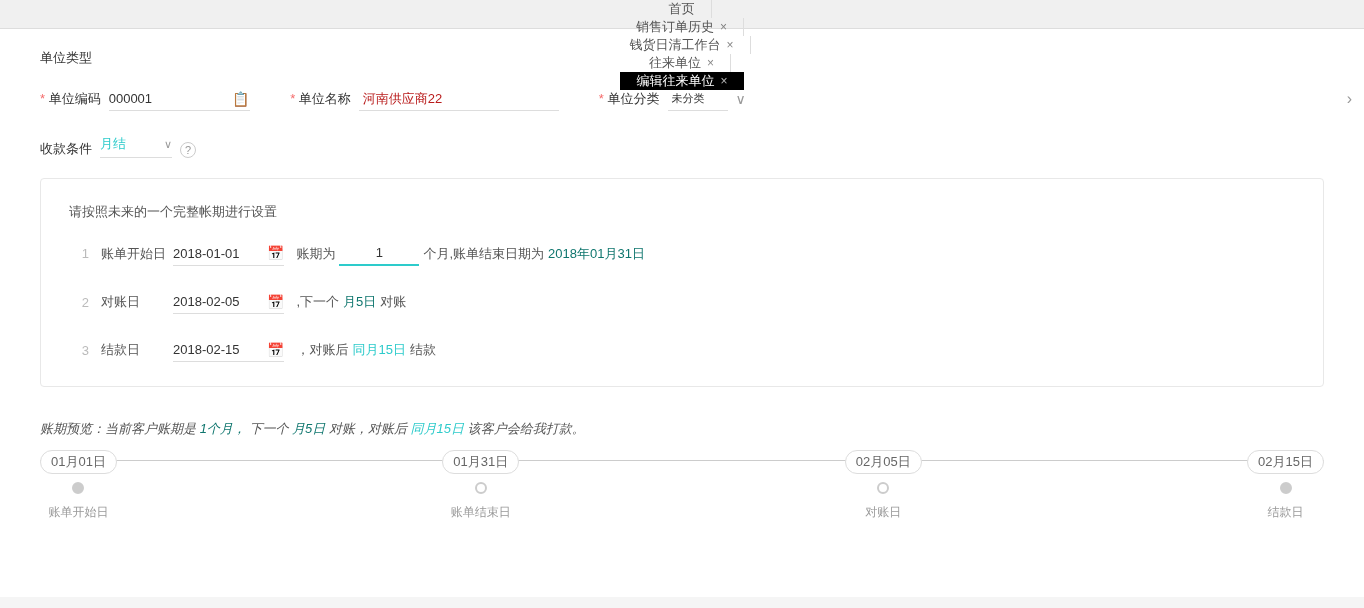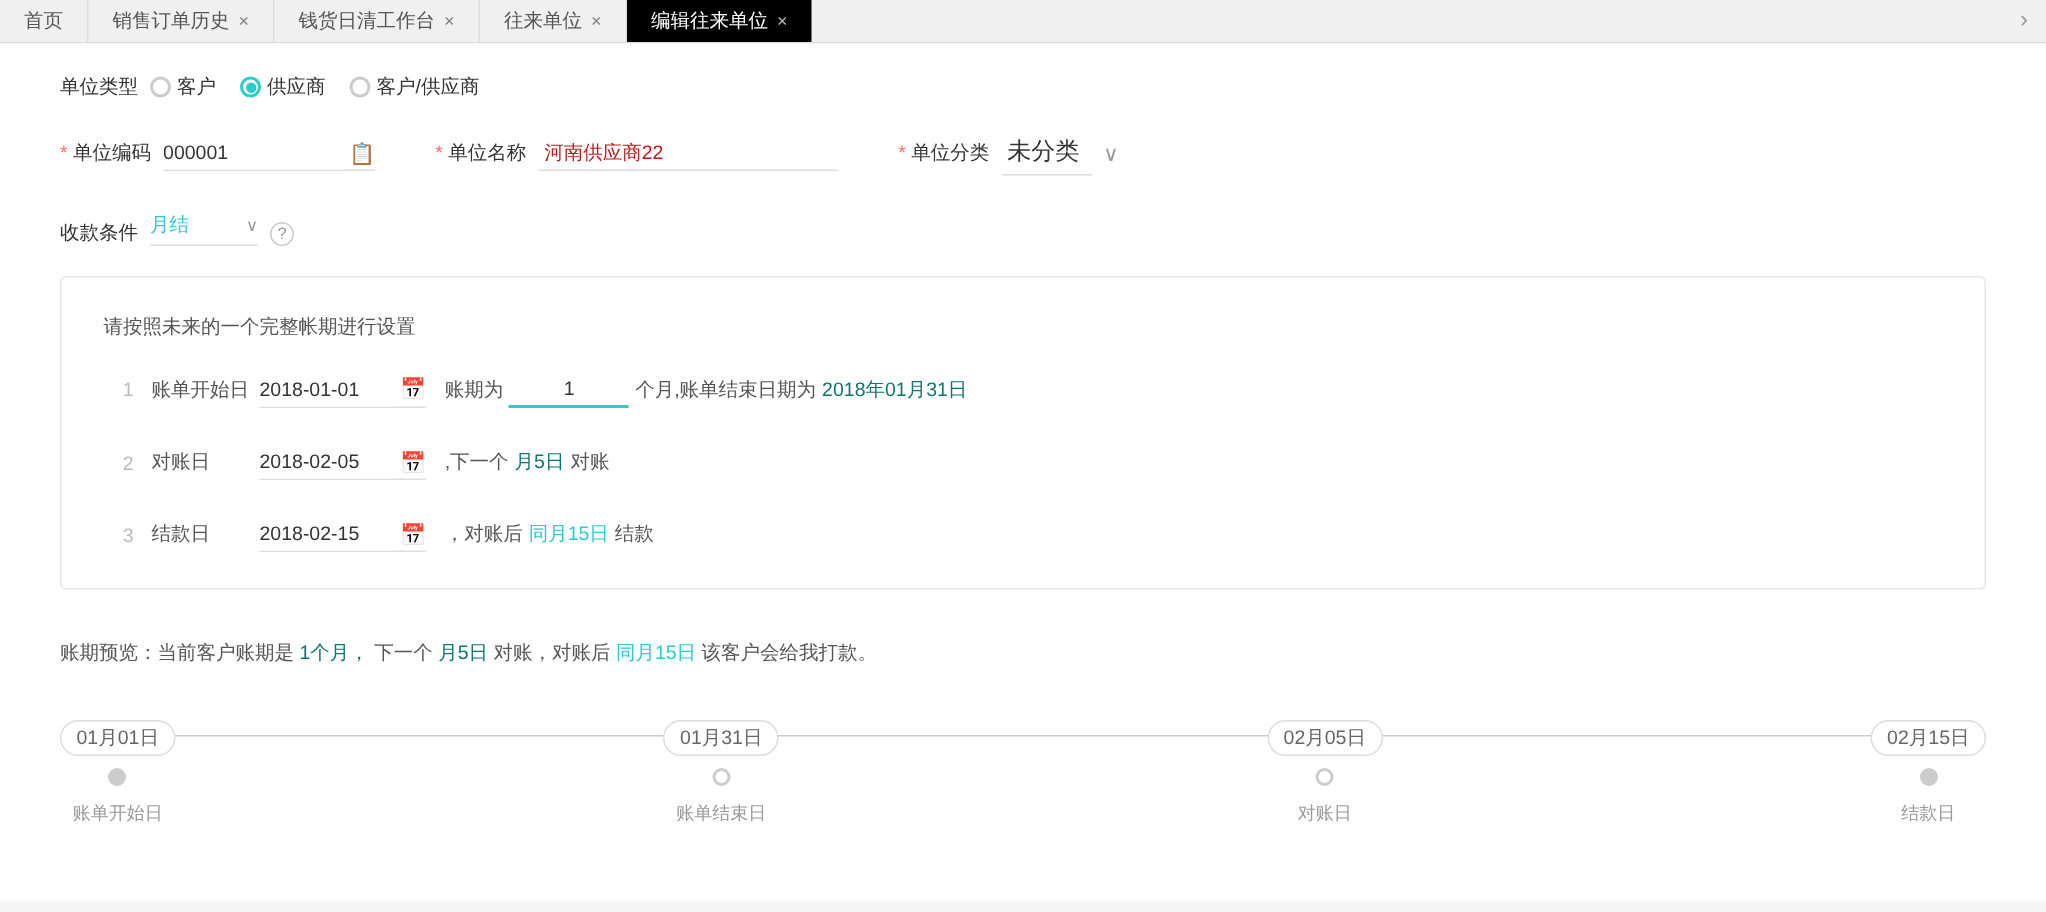--- a/index.html
+++ b/index.html
@@ -6,20 +6,21 @@
     body { font-family: 'Microsoft YaHei', '微软雅黑', Arial, sans-serif; font-size: 13px; color: #333; background: #f5f5f5; }
 
     
     .tab-bar {
       display: flex;
       align-items: center;
       background: #f0f0f0;
       border-bottom: 1px solid #ddd;
       height: 29px;
       padding: 0;
+      flex-direction: column;
     }
     .tab {
       display: flex;
       align-items: center;
       padding: 0 16px;
       height: 100%;
       cursor: pointer;
       font-size: 13px;
       color: #555;
       border-right: 1px solid #ddd;
@@ -237,22 +238,22 @@
       text-align: center;
     }
 
     
     .preview-section {
       padding: 12px 0 0 0;
     }
     .preview-text {
       font-size: 13px;
       color: #555;
-      margin-bottom: 24px;
       line-height: 1.6;
+      font-style: italic;
     }
 
     
     .timeline-container {
       position: relative;
       display: flex;
       align-items: center;
       padding: 10px 0 30px 0;
     }
     .timeline-line {
@@ -333,34 +334,20 @@
     <span class="close-btn">×</span>
   </div>
   <div class="tab-arrow">›</div>
 </div>
 
 <div class="main-content">
 
   <div class="form-row">
     <div class="form-group">
       <span class="form-label">单位类型</span>
-      <div class="radio-group">
-        <label class="radio-item">
-          <div class="radio-circle"></div>
-          <span>客户</span>
-        </label>
-        <label class="radio-item">
-          <div class="radio-circle checked"></div>
-          <span>供应商</span>
-        </label>
-        <label class="radio-item">
-          <div class="radio-circle"></div>
-          <span>客户/供应商</span>
-        </label>
-      </div>
     </div>
   </div>
 
   <div class="form-row">
     <div class="form-group">
       <span class="form-label">
         <span style="color:#f56c6c">*</span> <span>单位编码</span>
       </span>
       <div class="input-with-icon">
         <input type="text" class="" style="width: 120px; border: none; outline: none; font-size: 13px; color: rgb(51, 51, 51); padding: 4px 0px;" value="000001">
@@ -373,21 +360,21 @@
         <span style="color:#f56c6c">*</span> <span>单位名称</span>
       </span>
       <input type="text" class="form-input wide" value="河南供应商22" style="">
     </div>
 
     <div class="form-group">
       <span class="form-label">
         <span style="color:#f56c6c">*</span> <span>单位分类</span>
       </span>
       <div class="unit-category-group">
-        <span style="color:#333;font-size:16px;min-width:60px;border-bottom:1px solid #ddd;padding:4px 4px;">未分类</span>
+        <span style="color:#333;font-size:11px;min-width:60px;border-bottom:1px solid #ddd;padding:4px 4px;">未分类</span>
         <span style="color:#999;font-size:14px;cursor:pointer;">∨</span>
       </div>
     </div>
   </div>
 
   <div class="payment-row">
     <span class="form-label">收款条件</span>
     <div class="select-group">
       <span class="select-text">月结</span>
       <span class="select-arrow">∨</span>

